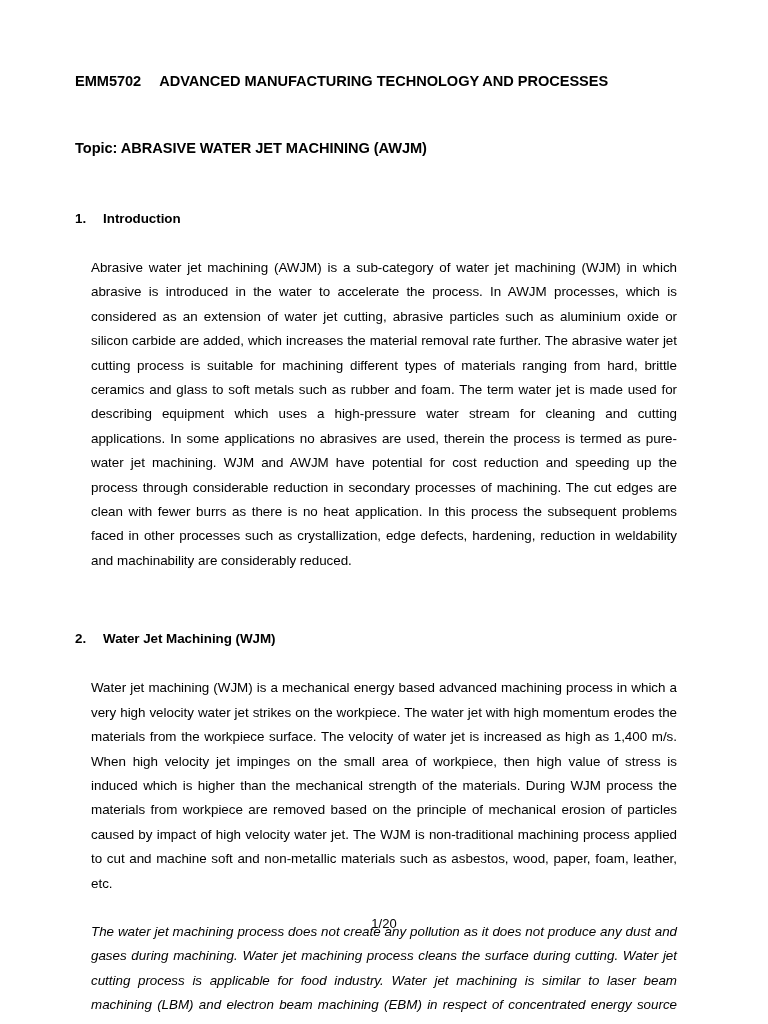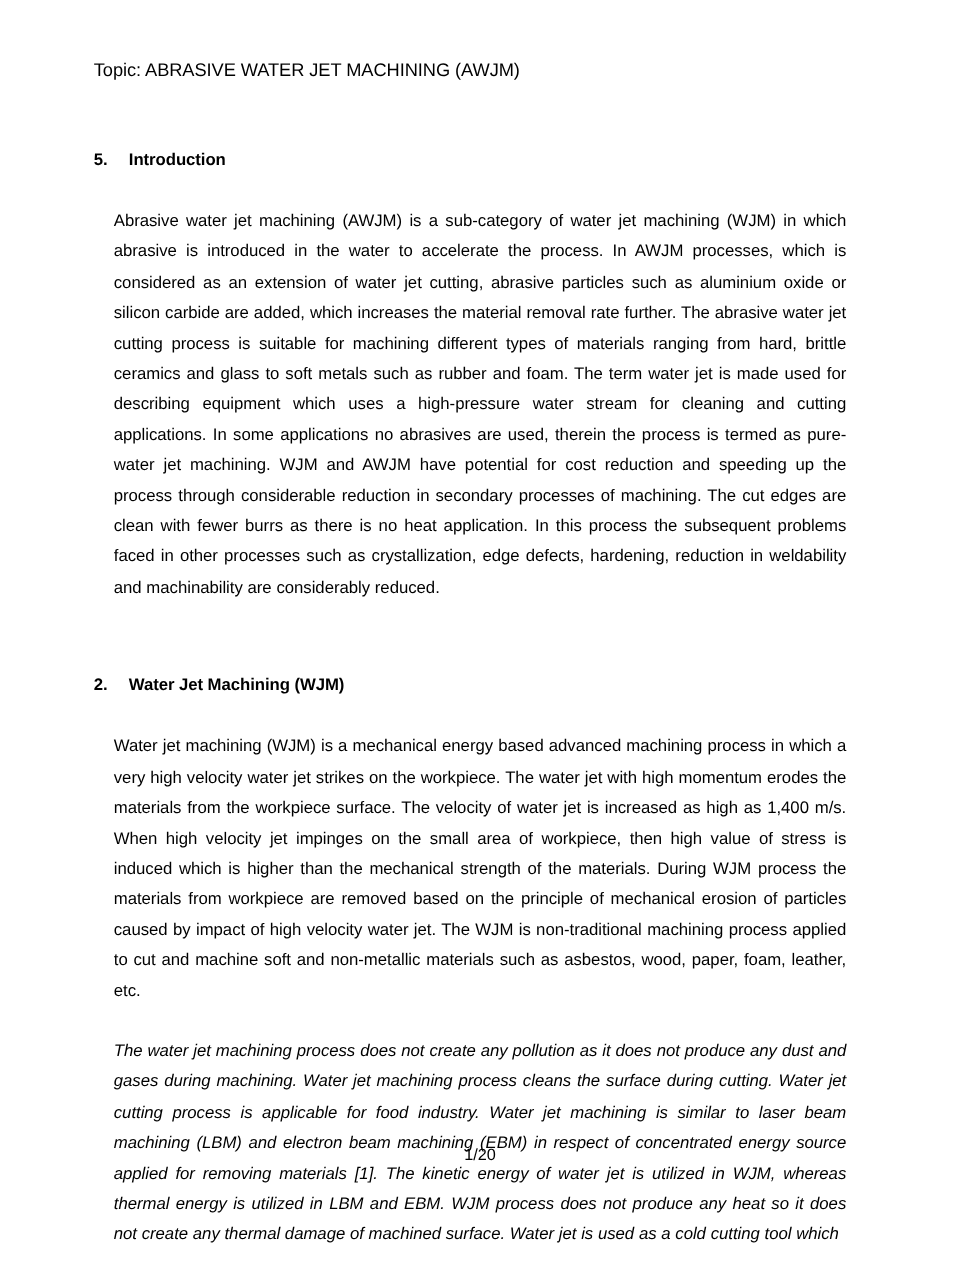--- a/index.html
+++ b/index.html
@@ -27,21 +27,21 @@
     font-size: 14.6px;
     font-weight: bold;
     letter-spacing: -0.05px;
     margin: 0;
     padding-top: 71px;
     line-height: 20px;
     white-space: pre;
   }
   .topic-title {
     font-size: 14.6px;
-    font-weight: normal;
+    font-weight: bold;
     margin: 0;
     padding-top: 47px;
     line-height: 20px;
     letter-spacing: -0.05px;
   }
   .section-heading {
     font-size: 13.4px;
     font-weight: bold;
     margin: 0;
     line-height: 19px;
@@ -78,24 +78,25 @@
     text-align: center;
     font-size: 13px;
     line-height: 20px;
   }
 </style>
 </head>
 <body>
 
 <div class="page">
 
+  <h1 class="doc-title">EMM5702  ADVANCED MANUFACTURING TECHNOLOGY AND PROCESSES</h1>
 
   <h2 class="topic-title">Topic: ABRASIVE WATER JET MACHINING (AWJM)</h2>
 
-  <h3 class="section-heading first">5.  Introduction</h3>
+  <h3 class="section-heading first">1.  Introduction</h3>
 
   <p class="body-text first-after-heading">Abrasive water jet machining (AWJM) is a sub-category of water jet machining (WJM) in which abrasive is introduced in the water to accelerate the process. In AWJM processes, which is considered as an extension of water jet cutting, abrasive particles such as aluminium oxide or silicon carbide are added, which increases the material removal rate further. The abrasive water jet cutting process is suitable for machining different types of materials ranging from hard, brittle ceramics and glass to soft metals such as rubber and foam. The term water jet is made used for describing equipment which uses a high-pressure water stream for cleaning and cutting applications. In some applications no abrasives are used, therein the process is termed as pure-water jet machining. WJM and AWJM have potential for cost reduction and speeding up the process through considerable reduction in secondary processes of machining. The cut edges are clean with fewer burrs as there is no heat application. In this process the subsequent problems faced in other processes such as crystallization, edge defects, hardening, reduction in weldability and machinability are considerably reduced.</p>
 
   <h3 class="section-heading later">2.  Water Jet Machining (WJM)</h3>
 
   <p class="body-text first-after-heading">Water jet machining (WJM) is a mechanical energy based advanced machining process in which a very high velocity water jet strikes on the workpiece. The water jet with high momentum erodes the materials from the workpiece surface. The velocity of water jet is increased as high as 1,400 m/s. When high velocity jet impinges on the small area of workpiece, then high value of stress is induced which is higher than the mechanical strength of the materials. During WJM process the materials from workpiece are removed based on the principle of mechanical erosion of particles caused by impact of high velocity water jet. The WJM is non-traditional machining process applied to cut and machine soft and non-metallic materials such as asbestos, wood, paper, foam, leather, etc.</p>
 
   <p class="body-text gap">The water jet machining process does not create any pollution as it does not produce any dust and gases during machining. Water jet machining process cleans the surface during cutting. Water jet cutting process is applicable for food industry. Water jet machining is similar to laser beam machining (LBM) and electron beam machining (EBM) in respect of concentrated energy source applied for removing materials [1]. The kinetic energy of water jet is utilized in WJM, whereas thermal energy is utilized in LBM and EBM. WJM process does not produce any heat so it does not create any thermal damage of machined surface. Water jet is used as a cold cutting tool which</p>
 
   <div class="footer">1/20</div>

